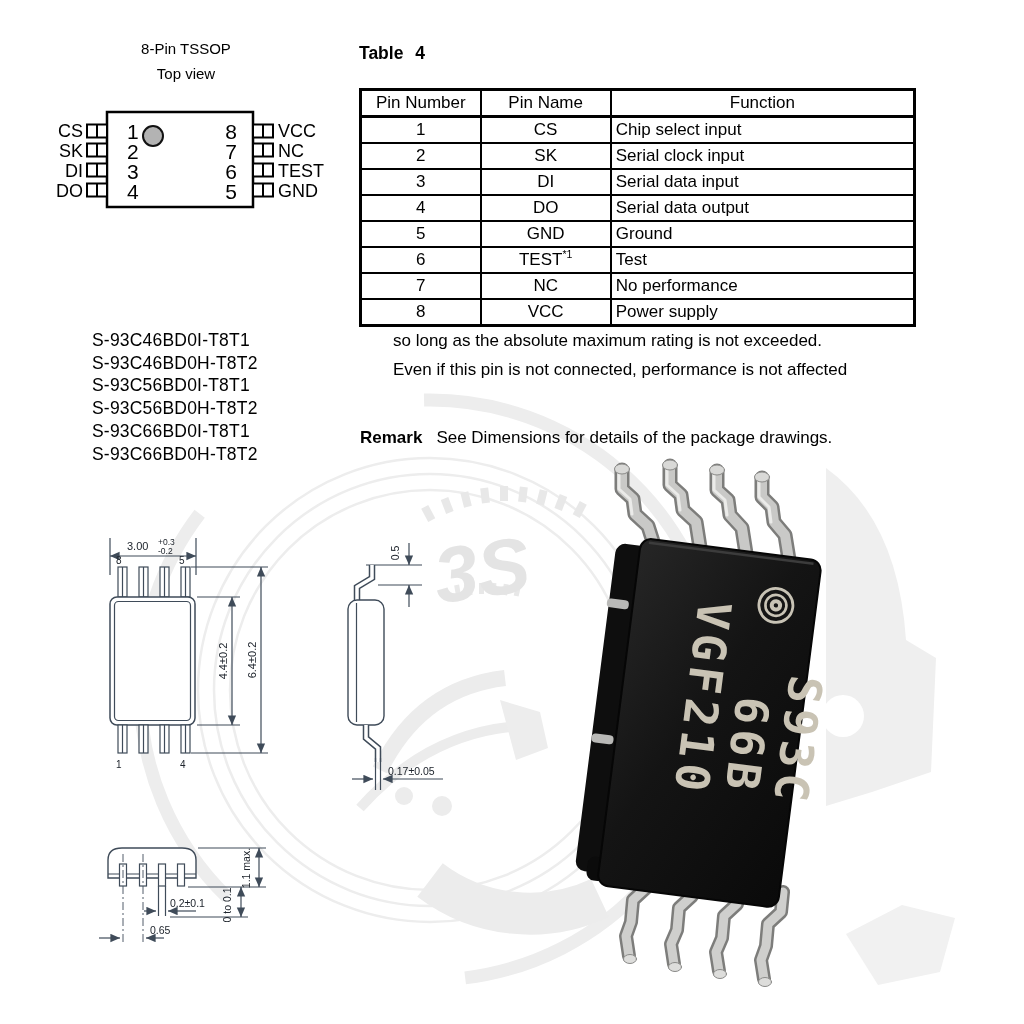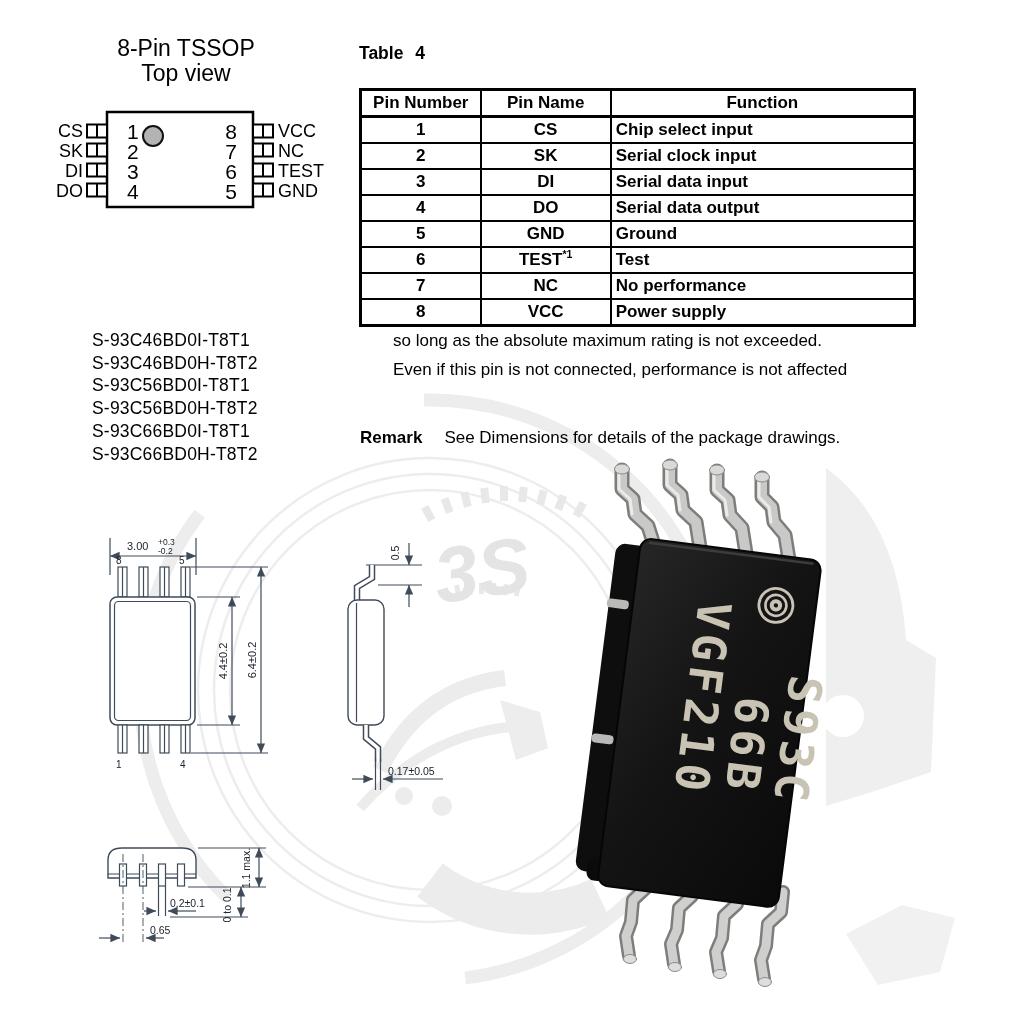--- a/index.html
+++ b/index.html
@@ -1,43 +1,43 @@
 <!DOCTYPE html>
 <html><head>
 <meta charset="utf-8">
 <style>
   html,body{margin:0;padding:0;background:#fff;}
   .page{position:relative;width:1024px;height:1024px;background:#fff;overflow:hidden;
         font-family:"Liberation Sans",sans-serif;color:#000;}
   .abs{position:absolute;}
   svg{display:block;}
   
-  .pin-title{left:58px;top:36px;width:256px;text-align:center;font-size:23px;line-height:25px;}
+  .pin-title{left:58px;top:36px;width:256px;text-align:center;font-size:15px;line-height:25px;}
   .fig-caption{left:58px;top:255px;width:256px;text-align:center;font-size:17.5px;font-weight:bold;word-spacing:7px;}
   
   .part-list{left:92px;top:329px;font-size:17.5px;line-height:22.7px;letter-spacing:.2px;}
   .part-list div{white-space:nowrap;}
   
   .table-title{left:359px;top:43px;width:557px;font-size:17.5px;font-weight:bold;word-spacing:7px;}
   table.pin-table{border-collapse:collapse;table-layout:fixed;width:557px;}
   table.pin-table, table.pin-table td, table.pin-table th{border:2px solid #000;}
   table.pin-table{border-width:3px;}
   table.pin-table tr.hdr th{border-bottom-width:3px;}
-  table.pin-table th, table.pin-table td{font-size:17px;font-weight:bold;padding:1px 4px;height:22px;
+  table.pin-table th, table.pin-table td{font-size:17px;font-weight:normal;padding:1px 4px;height:22px;
         overflow:hidden;white-space:nowrap;}
   td.c, th.c{text-align:center;}
   td.l{text-align:left;padding-left:8px;}
   sup.note{font-size:10.5px;vertical-align:super;line-height:0;}
   
   .footnote{left:360px;top:327px;width:566px;font-size:17px;line-height:28.5px;}
   .fn-line1 .marker{font-weight:bold;margin-right:12px;}
   .fn-indent{padding-left:33px;}
   sub.vcc{font-size:11.5px;vertical-align:sub;line-height:0;}
   .remark-row{left:360px;top:428px;width:580px;font-size:17px;}
-  .remark-row .rlabel{font-weight:bold;margin-right:22px;}
+  .remark-row .rlabel{font-weight:bold;margin-right:14px;}
 </style>
 </head>
 <body>
 <div class="page">
 
 <svg class="abs" style="left:0;top:0;z-index:0;" width="1024" height="1024" viewBox="0 0 1024 1024">
   <g>
     <path d="M826,468 Q898,520 906,640 L936,658 L931,772 L872,792 L826,806 Z" fill="#efefef"></path>
     <circle cx="843" cy="716" r="21" fill="#ffffff"></circle>
     <path d="M846,934 L902,905 L955,918 L940,972 L878,985 Z" fill="#f1f1f1"></path>

